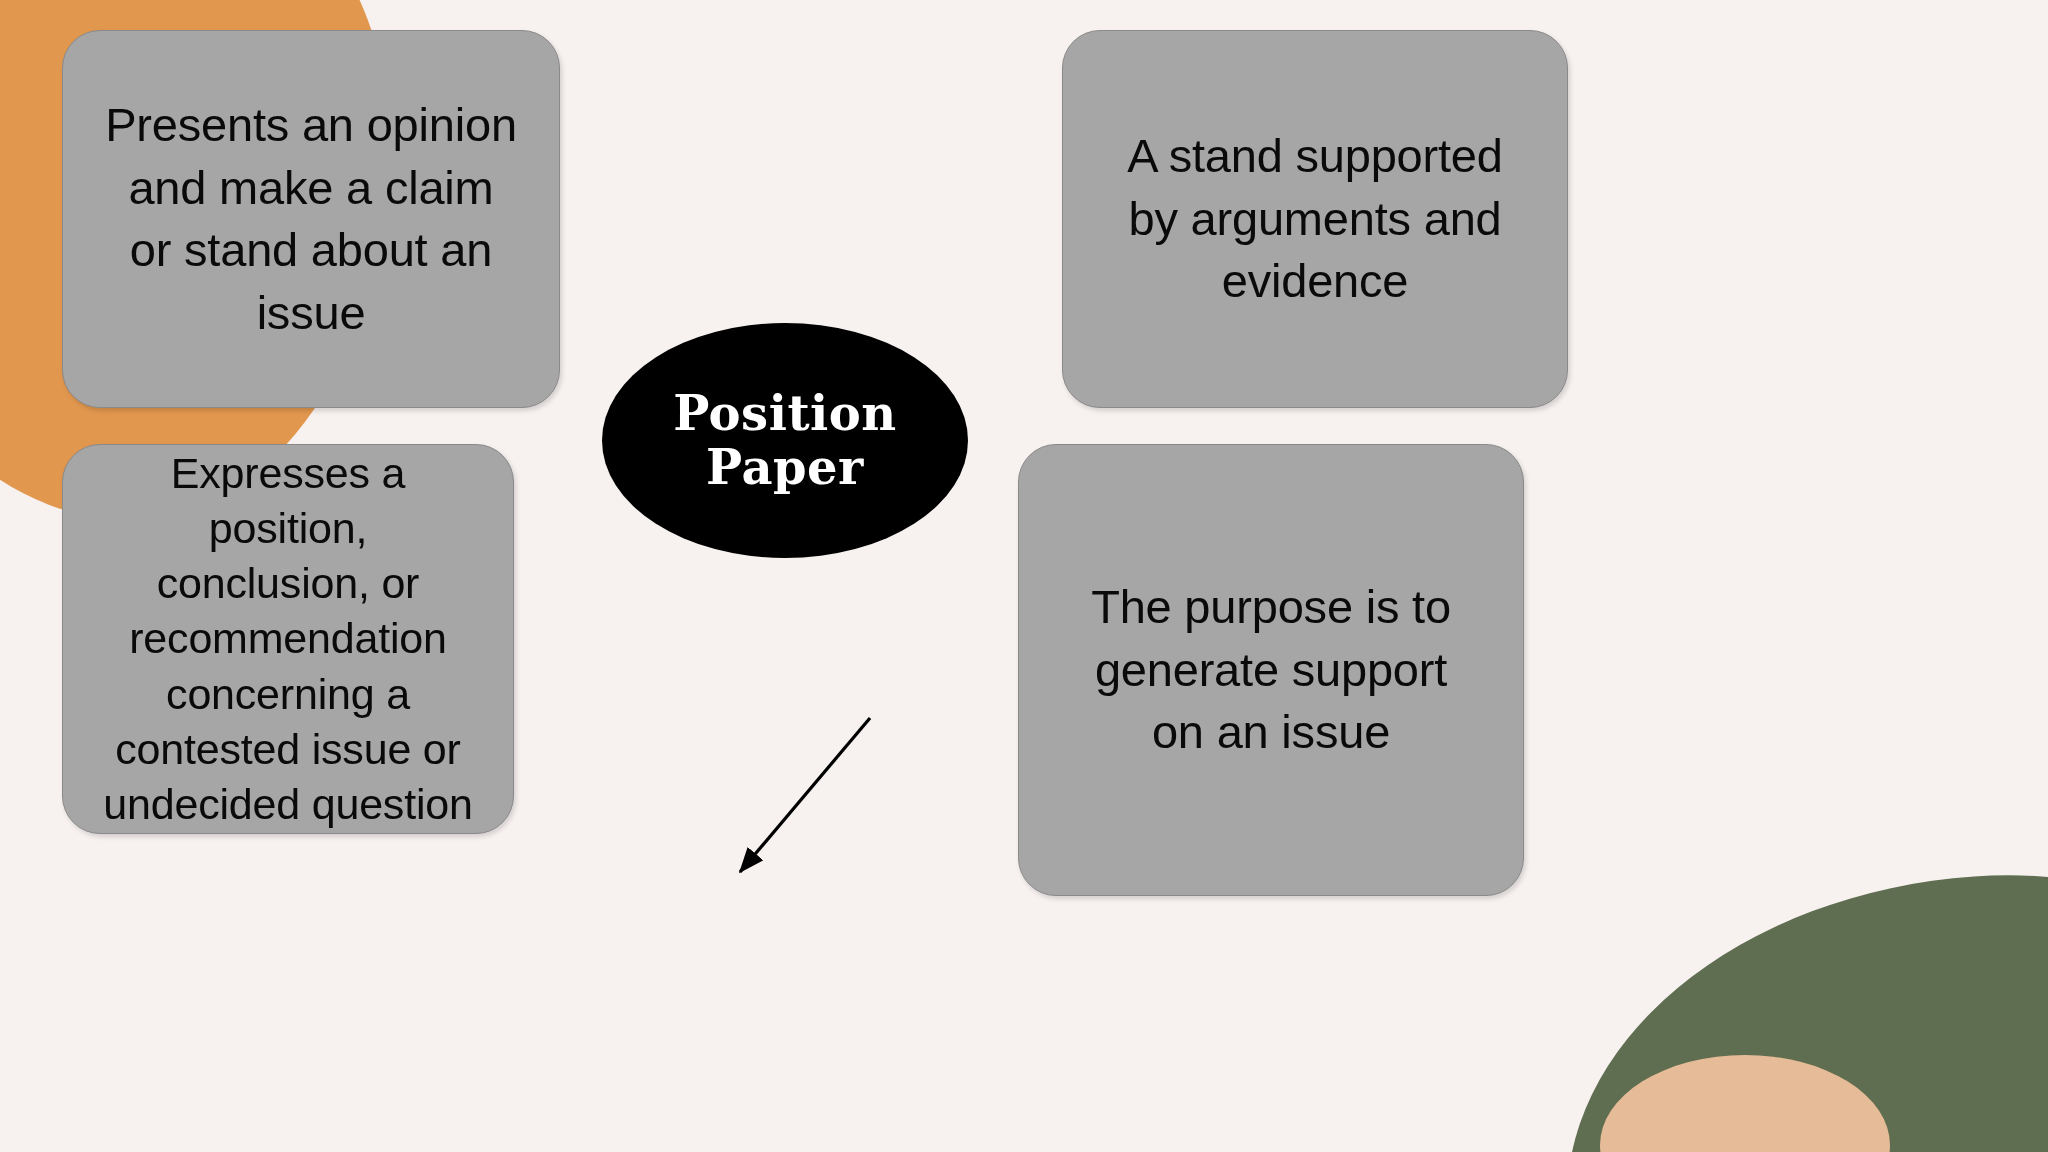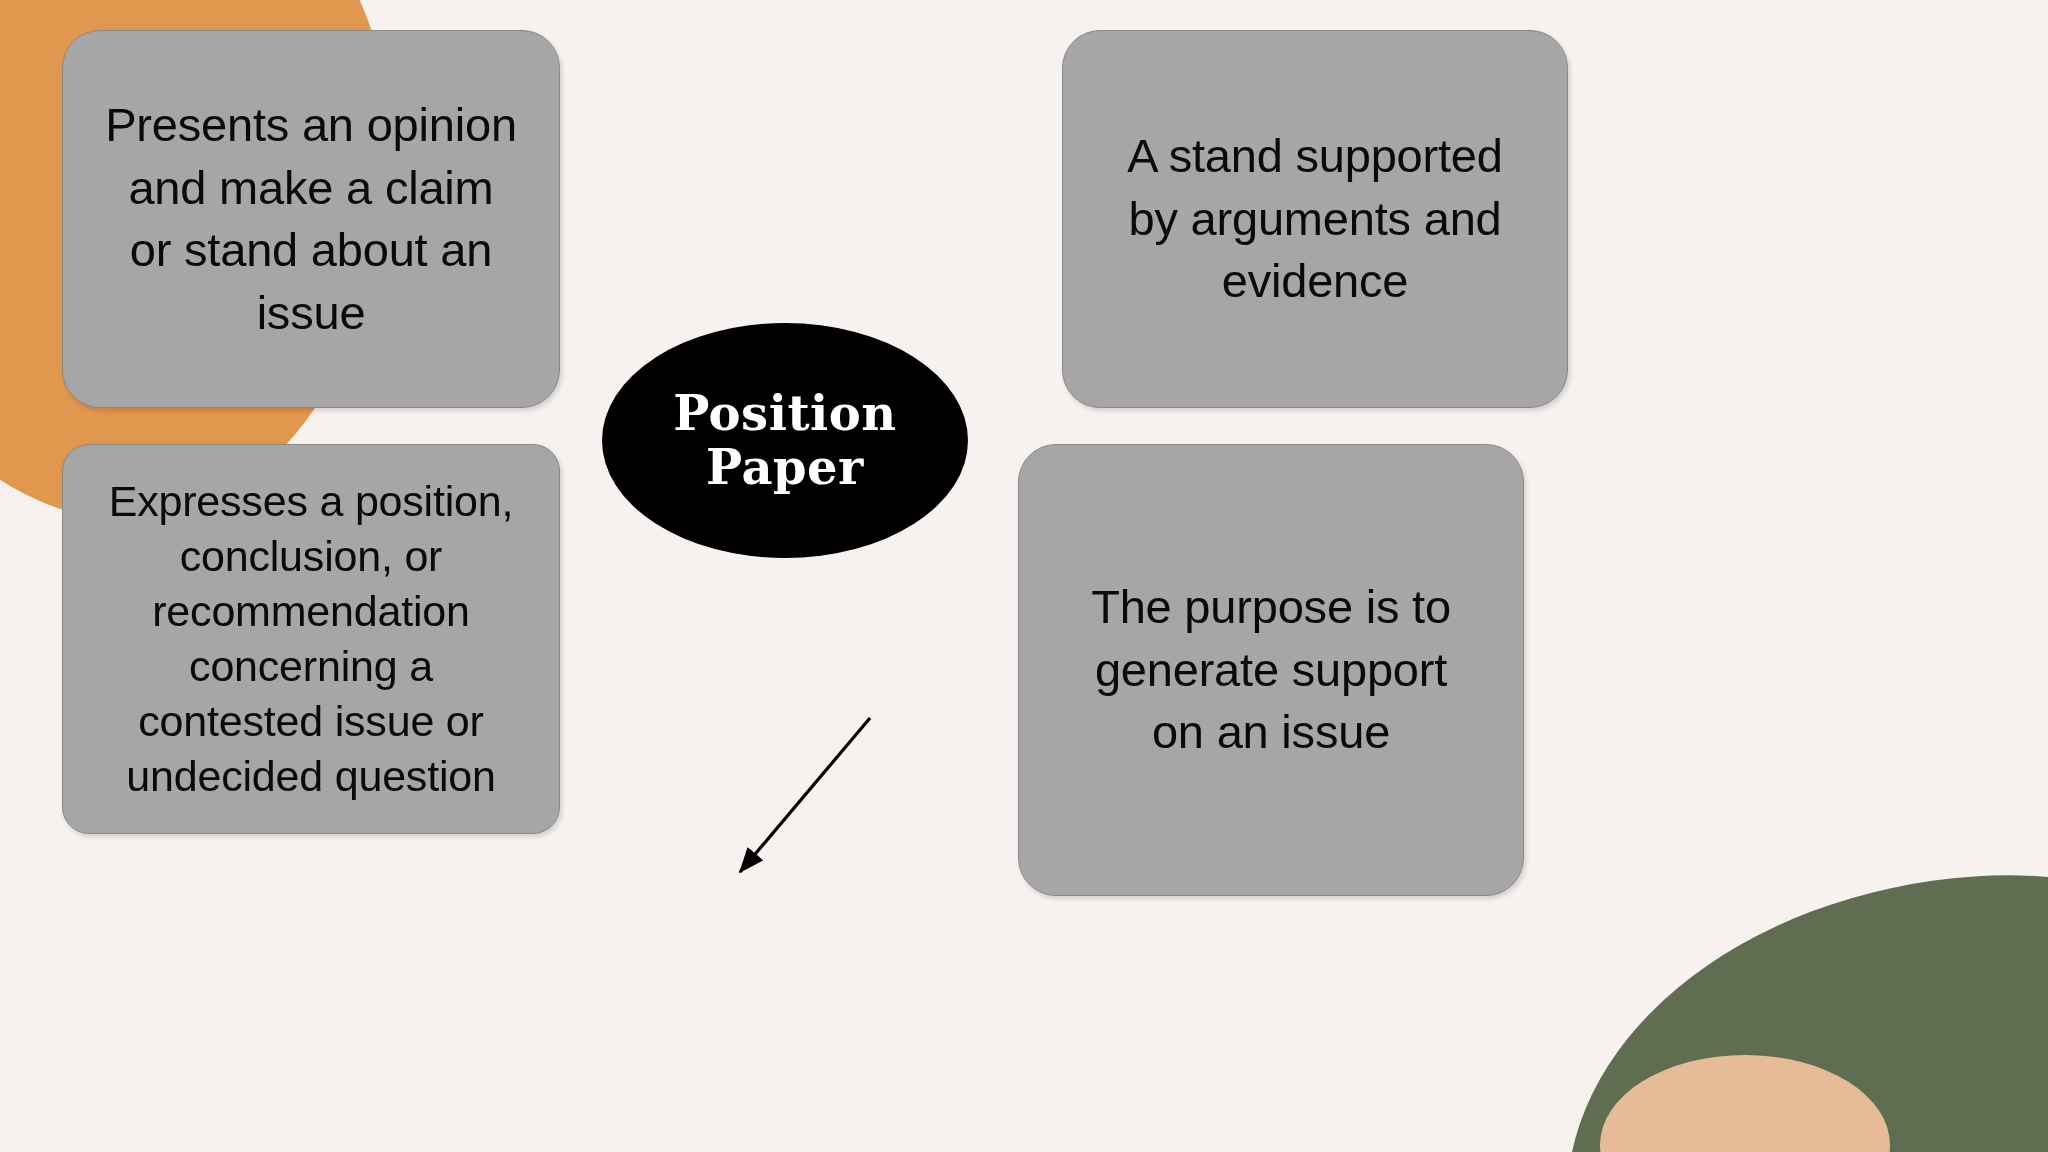--- a/index.html
+++ b/index.html
@@ -77,21 +77,21 @@
     font-size: 47px;
     line-height: 1.33;
     text-align: center;
     white-space: pre-line;
     padding: 0 26px;
     letter-spacing: -0.2px;
   }
 
   #box-top-left     { left: 62px;   top: 30px;  width: 498px;  height: 378px; }
   #box-top-right    { left: 1018px; top: 30px;  width: 506px;  height: 378px; margin-left: 44px; }
-  #box-bottom-left  { left: 62px;   top: 444px; width: 498px;  height: 390px; border-radius: 27px; }
+  #box-bottom-left  { left: 62px;   top: 444px; width: 452px;  height: 390px; }
   #box-bottom-right { left: 1018px; top: 444px; width: 506px;  height: 452px; }
 
   #box-top-left .node-text     { font-size: 47px; }
   #box-bottom-left .node-text  { font-size: 43px; line-height: 1.28; }
   #box-top-right .node-text    { font-size: 47px; }
   #box-bottom-right .node-text { font-size: 47px; }
 
   
   #center-ellipse {
     position: absolute;

